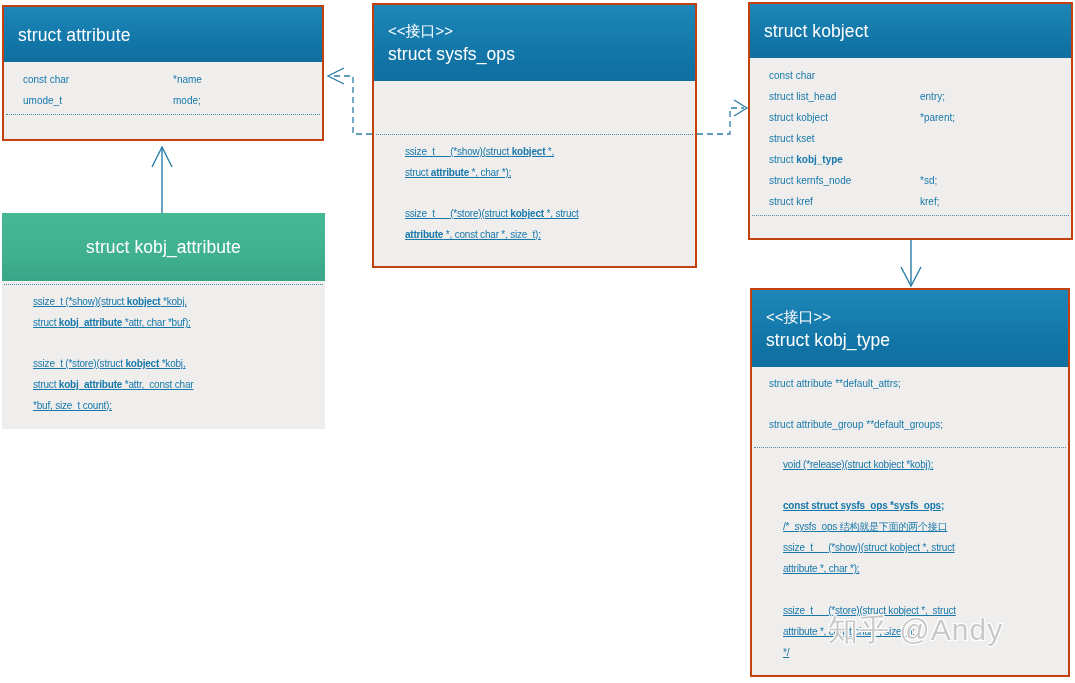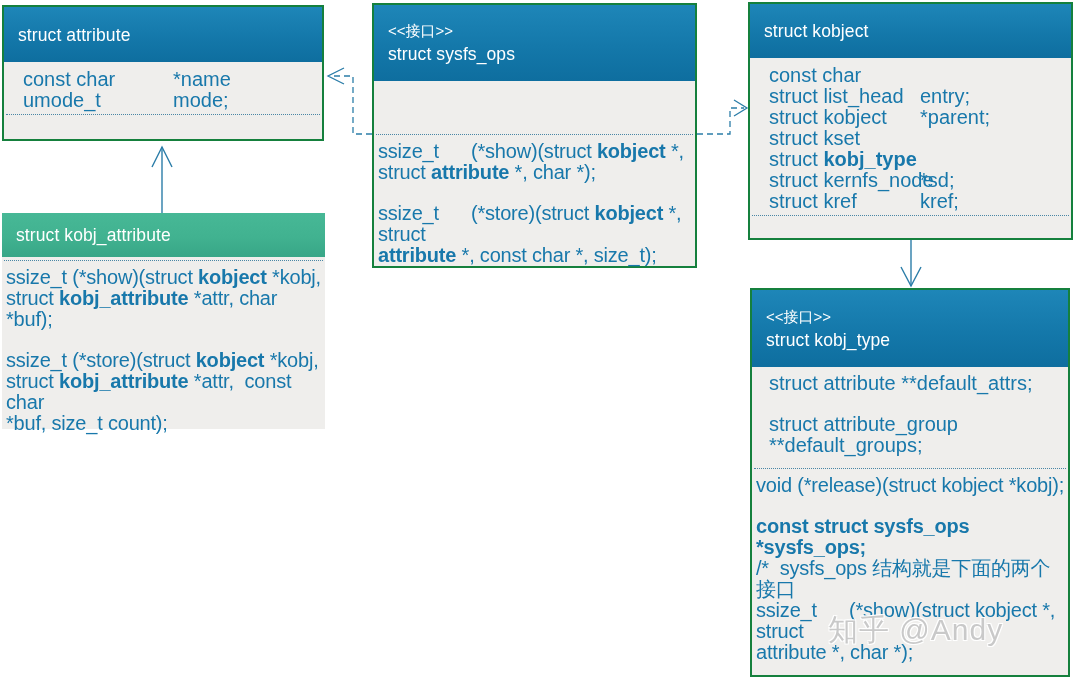--- a/index.html
+++ b/index.html
@@ -1,37 +1,37 @@
 <!DOCTYPE html>
 <html><head>
 <meta charset="utf-8">
 <style>
   html,body{margin:0;padding:0;background:#ffffff;}
   .canvas{
     position:relative;width:1075px;height:683px;background:#ffffff;
     font-family:"Liberation Sans","DejaVu Sans",sans-serif;overflow:hidden;
   }
   .box{position:absolute;box-sizing:border-box;}
-  .box.bordered{border:2px solid #15803d;background:#efeeec;}
+  .box.bordered{border:2px solid #c2410c;background:#efeeec;}
   .box.flat{background:#efeeec;}
   .hdr{
     box-sizing:border-box;display:flex;flex-direction:column;justify-content:center;
     padding:6px 14px;color:#ffffff;
   }
   .hdr.blue{background:linear-gradient(180deg,#1e86b8 0%,#1478aa 55%,#0e6e9f 100%);}
   .hdr.green{background:linear-gradient(180deg,#47b896 0%,#41b290 55%,#38a687 100%);}
   .hdr .stereotype{font-size:15px;line-height:22px;}
   .hdr .title{font-size:17.5px;line-height:24px;letter-spacing:.1px;}
-  .body{box-sizing:border-box;color:#1878ab;font-size:20px;line-height:21px;}
+  .body{box-sizing:border-box;color:#1878ab;font-size:10px;line-height:21px;}
   .frow{display:grid;padding-left:19px;}
   .cols-a{grid-template-columns:150px 1fr;}
   .cols-d{grid-template-columns:151px 1fr;}
   .frow span{white-space:pre;}
   .dotted{border-top:1px dotted #4a86a5;margin:3px 2px 0 2px;height:0;}
-  .method{white-space:pre-wrap;padding:0 2px 0 4px;letter-spacing:-0.2px;}
+  .method{white-space:pre-wrap;padding:0 2px 0 31px;letter-spacing:-0.2px;text-decoration:underline;}
   .method b{font-weight:700;}
   .m-gap{margin-top:20px;}
   .m-top{margin-top:6px;}
   .attrline{padding:8px 2px 0 17px;}
   .attrline2{padding:6px 2px 0 17px;}
   .connectors{position:absolute;left:0;top:0;pointer-events:none;}
   .watermark{
     position:absolute;left:828px;top:610px;font-size:30px;color:rgba(198,198,198,.95);
     text-shadow:-1px -1px 0 #fff,1px -1px 0 #fff,-1px 1px 0 #fff,1px 1px 0 #fff;
     letter-spacing:1px;white-space:nowrap;
@@ -53,21 +53,21 @@
       </div>
       <div class="frow cols-a">
         <span>umode_t</span>
         <span>mode;</span>
       </div>
       <div class="dotted"></div>
     </div>
   </div>
 
   <div class="box flat" style="left:2px;top:213px;width:323px;height:216px;">
-    <div class="hdr green" style="height:44px;">
+    <div class="hdr green" style="height:68px;align-items:center;">
       <div class="title">struct kobj_attribute</div>
     </div>
     <div class="body">
       <div class="dotted"></div>
       <div class="method m-top"><span>ssize_t (*show)(struct </span><b>kobject</b><span> *kobj,
 struct </span><b>kobj_attribute</b><span> *attr, char *buf);</span></div>
       <div class="method m-gap"><span>ssize_t (*store)(struct </span><b>kobject</b><span> *kobj,
 struct </span><b>kobj_attribute</b><span> *attr,  const char
 *buf, size_t count);</span></div>
     </div>

